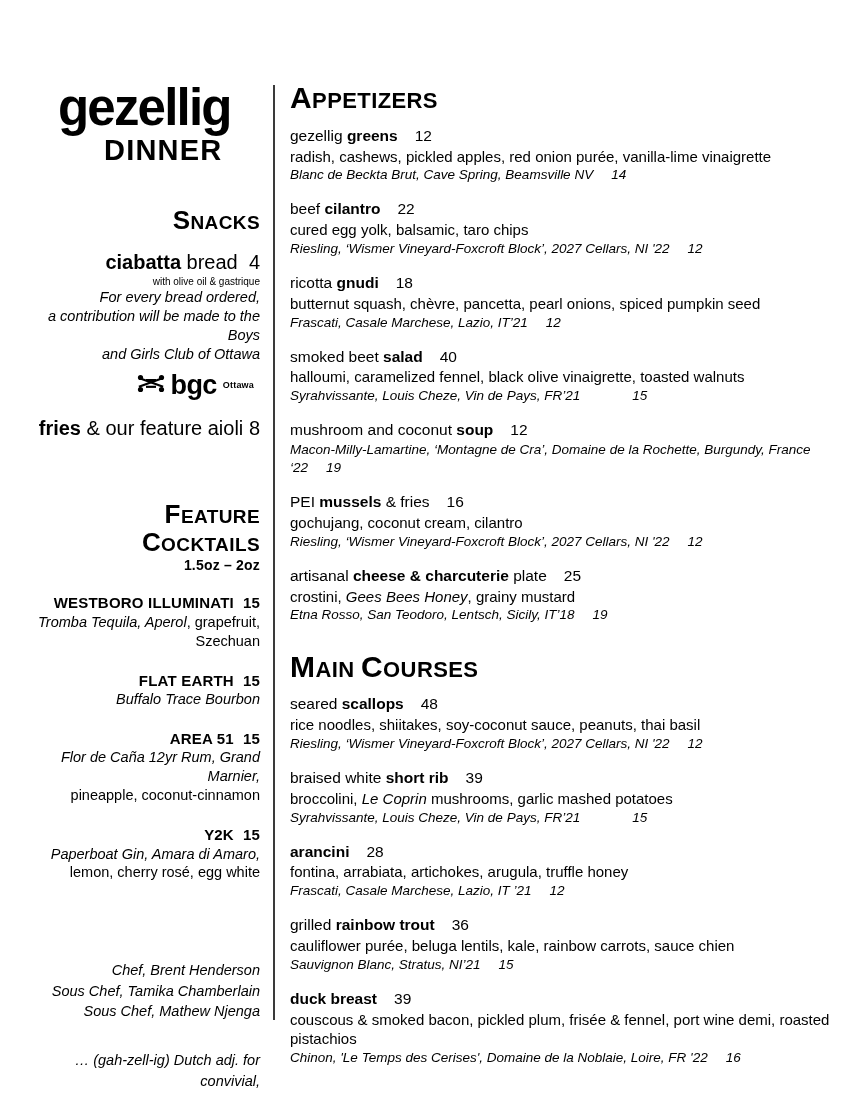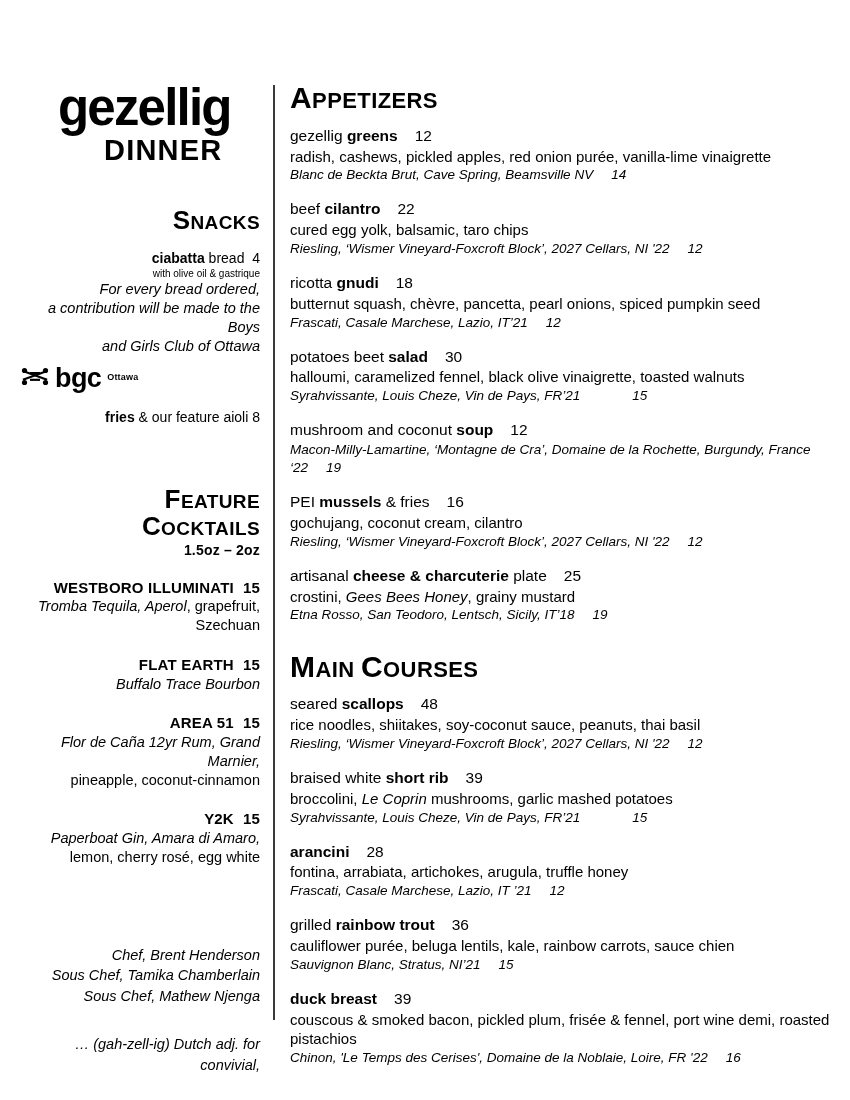--- a/index.html
+++ b/index.html
@@ -100,21 +100,21 @@
   .cocktail-sub {
     font-size: 14px;
     font-weight: 700;
     margin-top: 1px;
     letter-spacing: 0.2px;
   }
 
   
   .l-item { margin-top: 14px; }
   .l-title {
-    font-size: 14px;
+    font-size: 20px;
     line-height: 1.30;
   }
   .l-title b { font-weight: 700; }
   .l-desc {
     font-size: 10px;
     line-height: 1.30;
   }
   .l-note {
     font-size: 14.5px;
     font-style: italic;
@@ -135,20 +135,21 @@
   .cock-desc {
     font-size: 14.5px;
     line-height: 1.30;
     font-style: italic;
   }
   .cock-desc .rom { font-style: normal; }
 
   
   .bgc-wrap {
     display: flex;
+    justify-content: flex-end;
     align-items: center;
     margin-top: 9px;
     margin-right: 6px;
   }
   .bgc-mark { margin-right: 5px; display:block; }
   .bgc-word {
     font-size: 27px;
     font-weight: 700;
     letter-spacing: -0.6px;
     line-height: 1;
@@ -322,21 +323,21 @@
       <div class="dish-pair"><span>Riesling, ‘Wismer Vineyard-Foxcroft Block’, 2027 Cellars, NI '22</span><span class="pprice">12</span></div>
     </div>
 
     <div class="dish">
       <div class="dish-title"><span>ricotta </span><b>gnudi</b><span></span><span class="price">18</span></div>
       <div class="dish-desc"><span>butternut squash, chèvre, pancetta, pearl onions, spiced pumpkin seed</span><i></i><span></span></div>
       <div class="dish-pair"><span>Frascati, Casale Marchese, Lazio, IT’21</span><span class="pprice">12</span></div>
     </div>
 
     <div class="dish">
-      <div class="dish-title"><span>potatoes beet  </span><b>salad</b><span></span><span class="price">30</span></div>
+      <div class="dish-title"><span>smoked beet  </span><b>salad</b><span></span><span class="price">40</span></div>
       <div class="dish-desc"><span>halloumi, caramelized fennel, black olive vinaigrette, toasted walnuts</span><i></i><span></span></div>
       <div class="dish-pair"><span>Syrahvissante, Louis Cheze, Vin de Pays, FR’21</span><span class="pprice" style="margin-left:52px;">15</span></div>
     </div>
 
     <div class="dish">
       <div class="dish-title"><span>mushroom and coconut </span><b>soup</b><span></span><span class="price">12</span></div>
       <div class="dish-pair"><span>Macon-Milly-Lamartine, ‘Montagne de Cra’, Domaine de la Rochette, Burgundy, France ‘22</span><span class="pprice">19</span></div>
     </div>
 
     <div class="dish">

